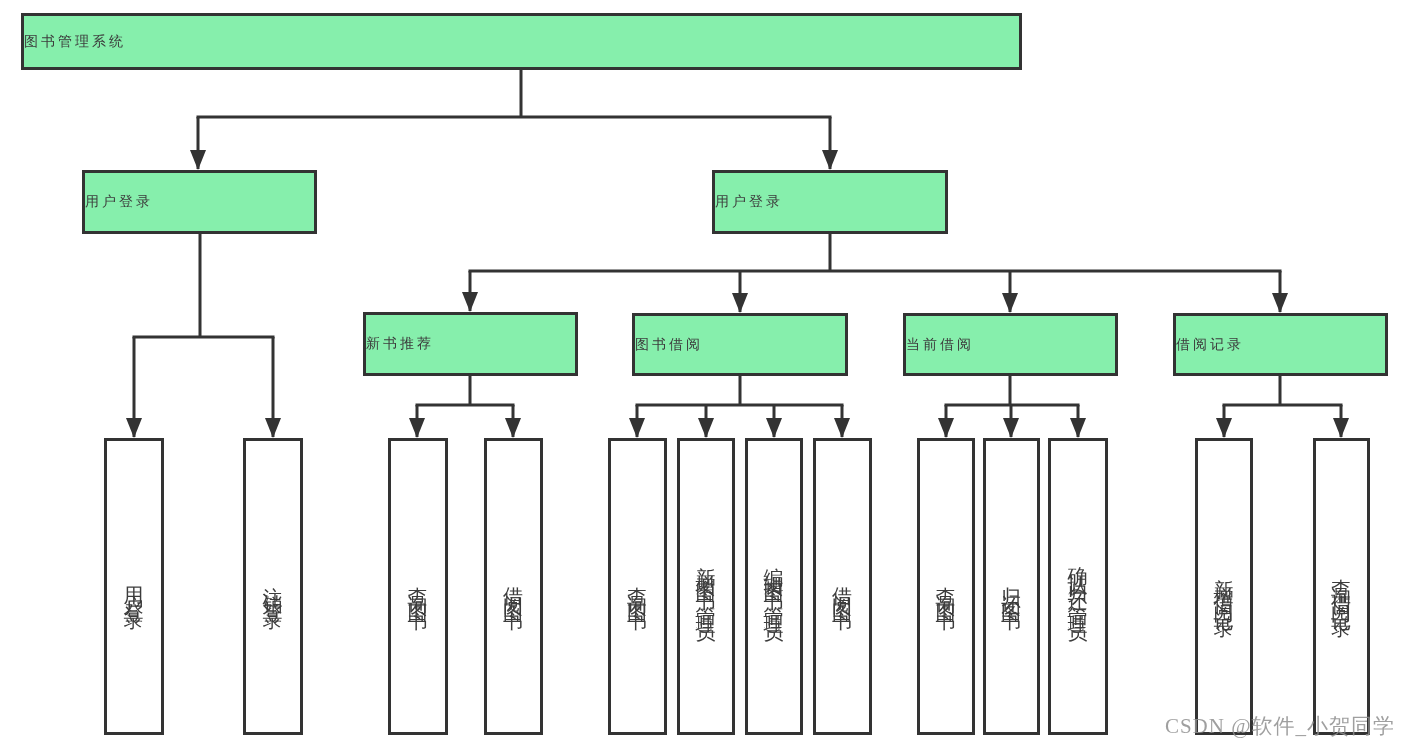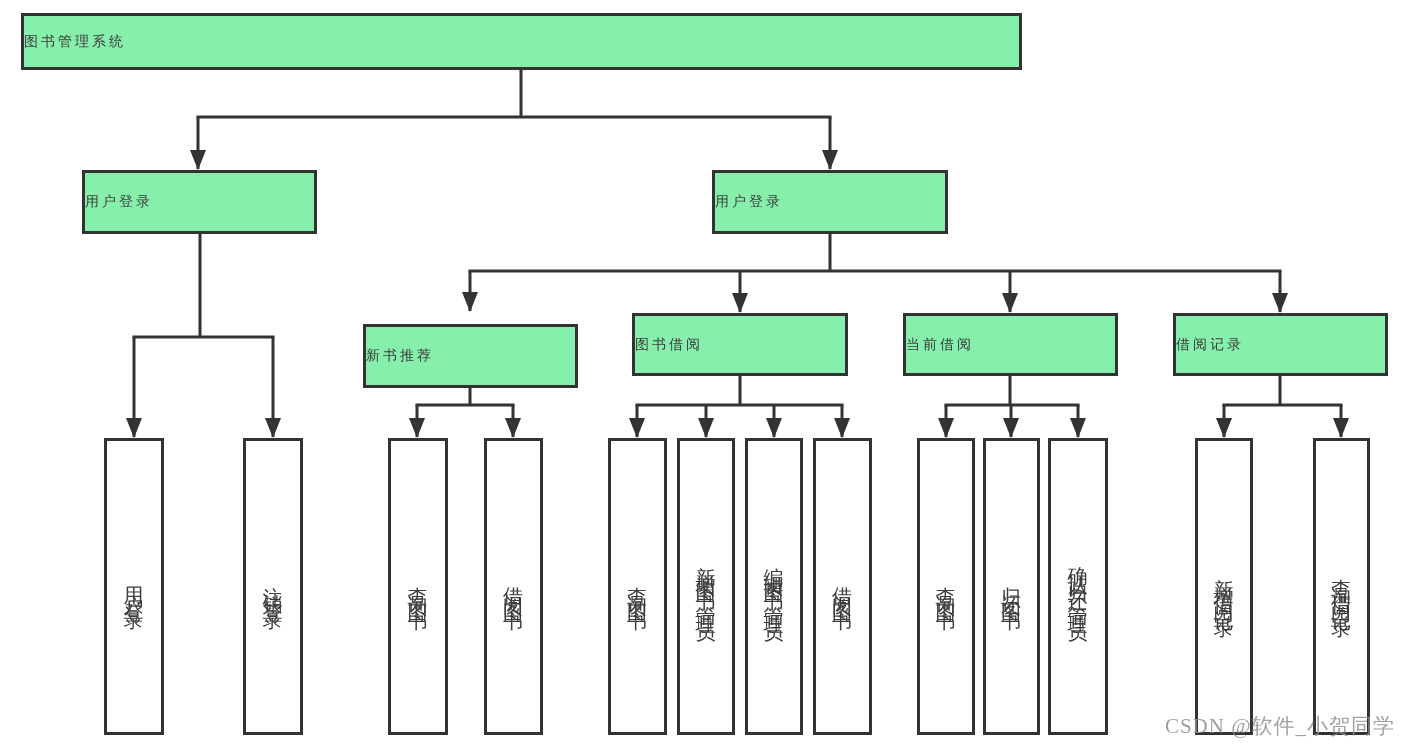--- a/index.html
+++ b/index.html
@@ -79,21 +79,21 @@
     <span>图书管理系统</span>
   </div>
 
   <div class="hnode" style="left:82px;top:170px;width:235px;height:64px;">
     <span>用户登录</span>
   </div>
   <div class="hnode" style="left:712px;top:170px;width:236px;height:64px;">
     <span>用户登录</span>
   </div>
 
-  <div class="hnode" style="left:363px;top:324px;width:215px;height:64px;">
+  <div class="hnode" style="left:363px;top:312px;width:215px;height:64px;">
     <span>新书推荐</span>
   </div>
   <div class="hnode" style="left:632px;top:313px;width:216px;height:63px;">
     <span>图书借阅</span>
   </div>
   <div class="hnode" style="left:903px;top:313px;width:215px;height:63px;">
     <span>当前借阅</span>
   </div>
   <div class="hnode" style="left:1173px;top:313px;width:215px;height:63px;">
     <span>借阅记录</span>

